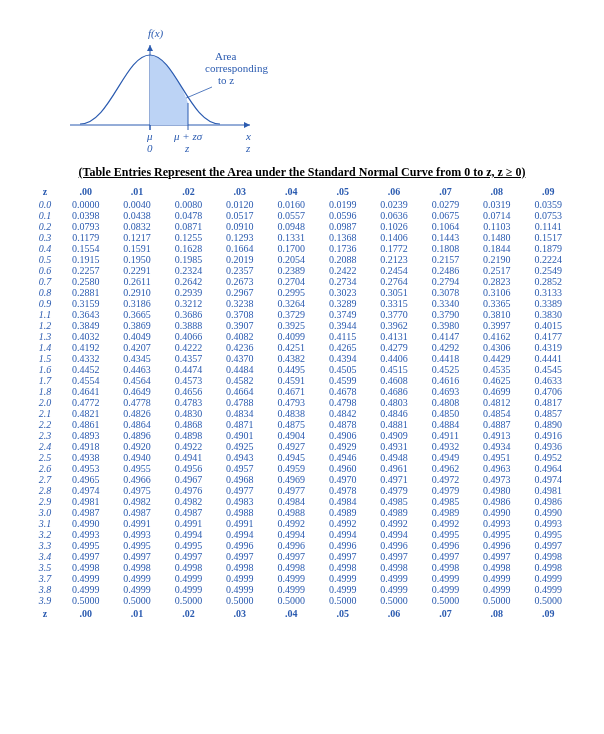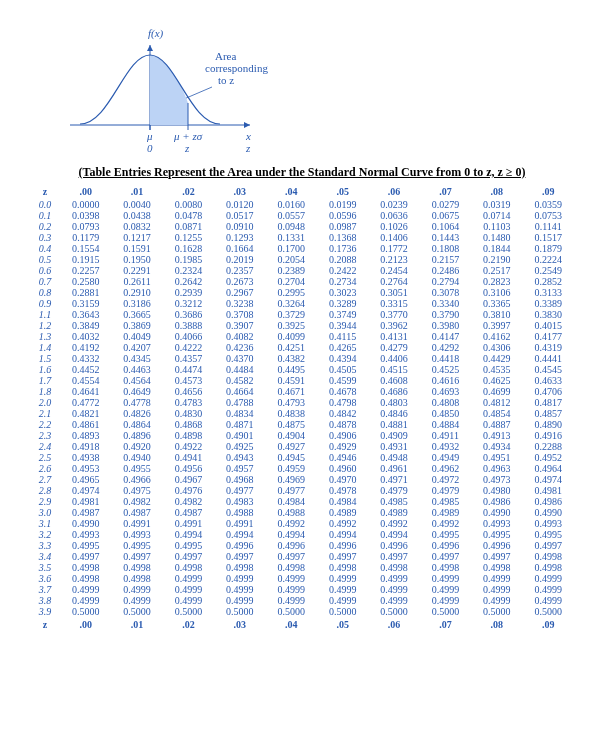--- a/index.html
+++ b/index.html
@@ -401,21 +401,21 @@
         <td class="zval">2.4</td>
         <td>0.4918</td>
         <td>0.4920</td>
         <td>0.4922</td>
         <td>0.4925</td>
         <td>0.4927</td>
         <td>0.4929</td>
         <td>0.4931</td>
         <td>0.4932</td>
         <td>0.4934</td>
-        <td>0.2288</td>
+        <td>0.4936</td>
       </tr>
       <tr>
         <td class="zval">2.5</td>
         <td>0.4938</td>
         <td>0.4940</td>
         <td>0.4941</td>
         <td>0.4943</td>
         <td>0.4945</td>
         <td>0.4946</td>
         <td>0.4948</td>
@@ -545,33 +545,20 @@
         <td>0.4998</td>
         <td>0.4998</td>
         <td>0.4998</td>
         <td>0.4998</td>
         <td>0.4998</td>
         <td>0.4998</td>
         <td>0.4998</td>
         <td>0.4998</td>
         <td>0.4998</td>
         <td>0.4998</td>
-      </tr>
-      <tr>
-        <td class="zval">3.6</td>
-        <td>0.4998</td>
-        <td>0.4998</td>
-        <td>0.4999</td>
-        <td>0.4999</td>
-        <td>0.4999</td>
-        <td>0.4999</td>
-        <td>0.4999</td>
-        <td>0.4999</td>
-        <td>0.4999</td>
-        <td>0.4999</td>
       </tr>
       <tr>
         <td class="zval">3.7</td>
         <td>0.4999</td>
         <td>0.4999</td>
         <td>0.4999</td>
         <td>0.4999</td>
         <td>0.4999</td>
         <td>0.4999</td>
         <td>0.4999</td>

